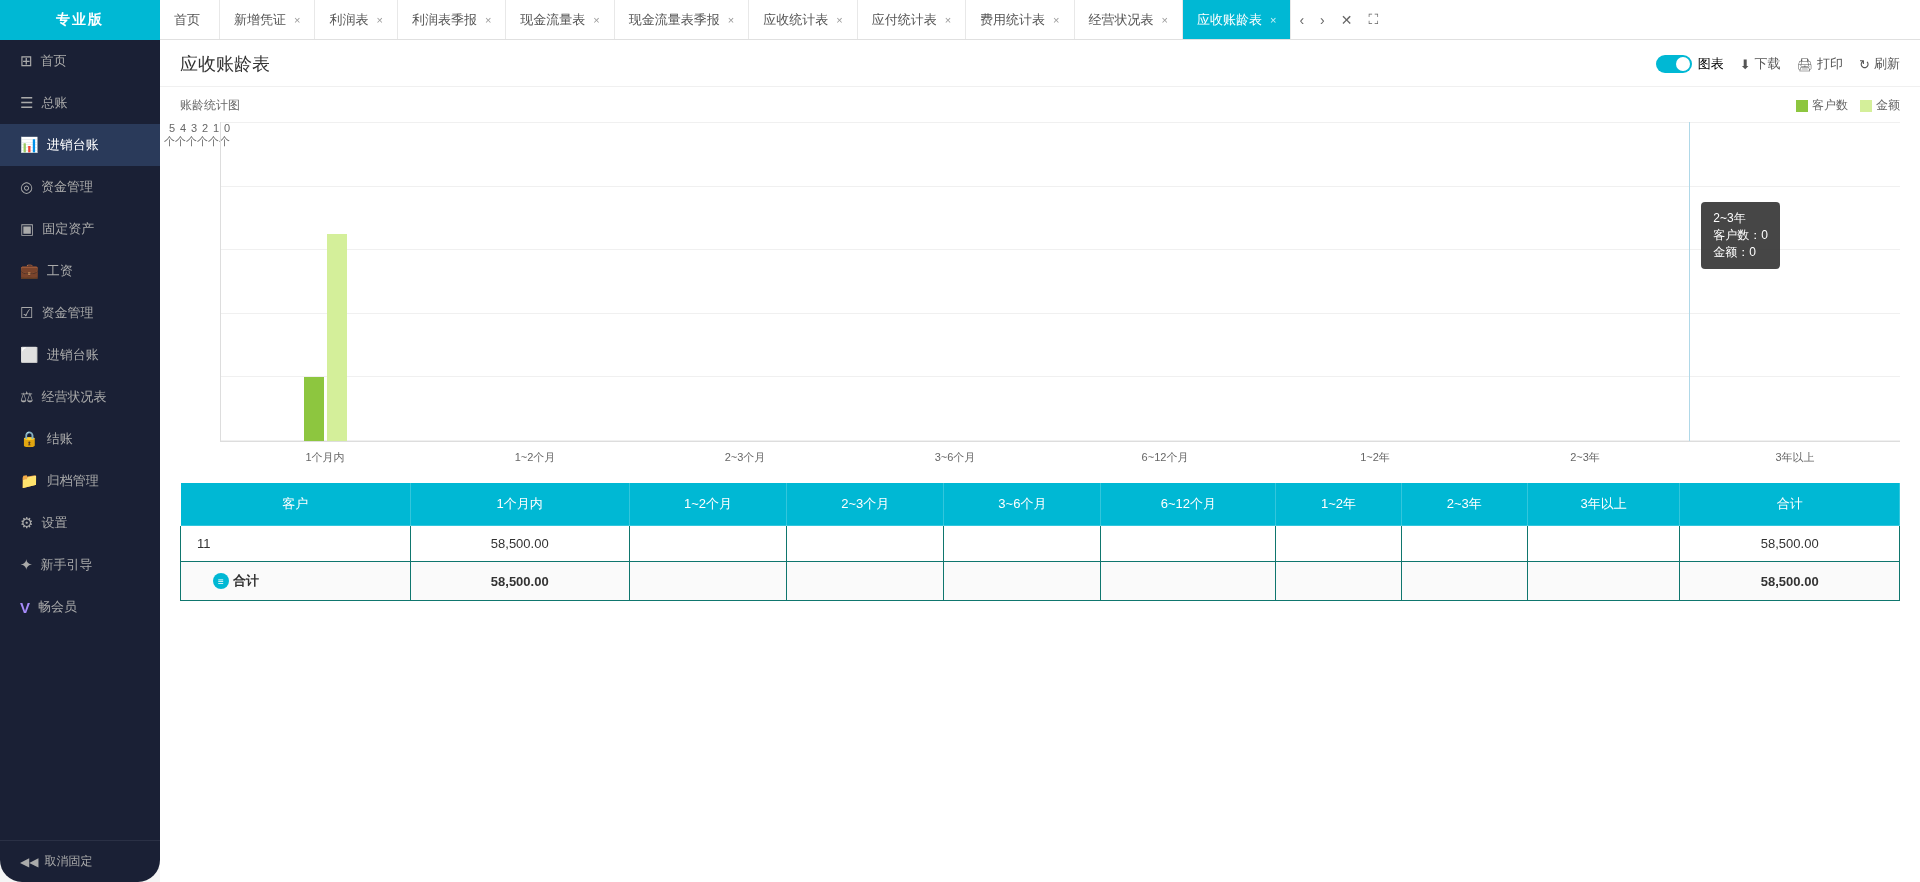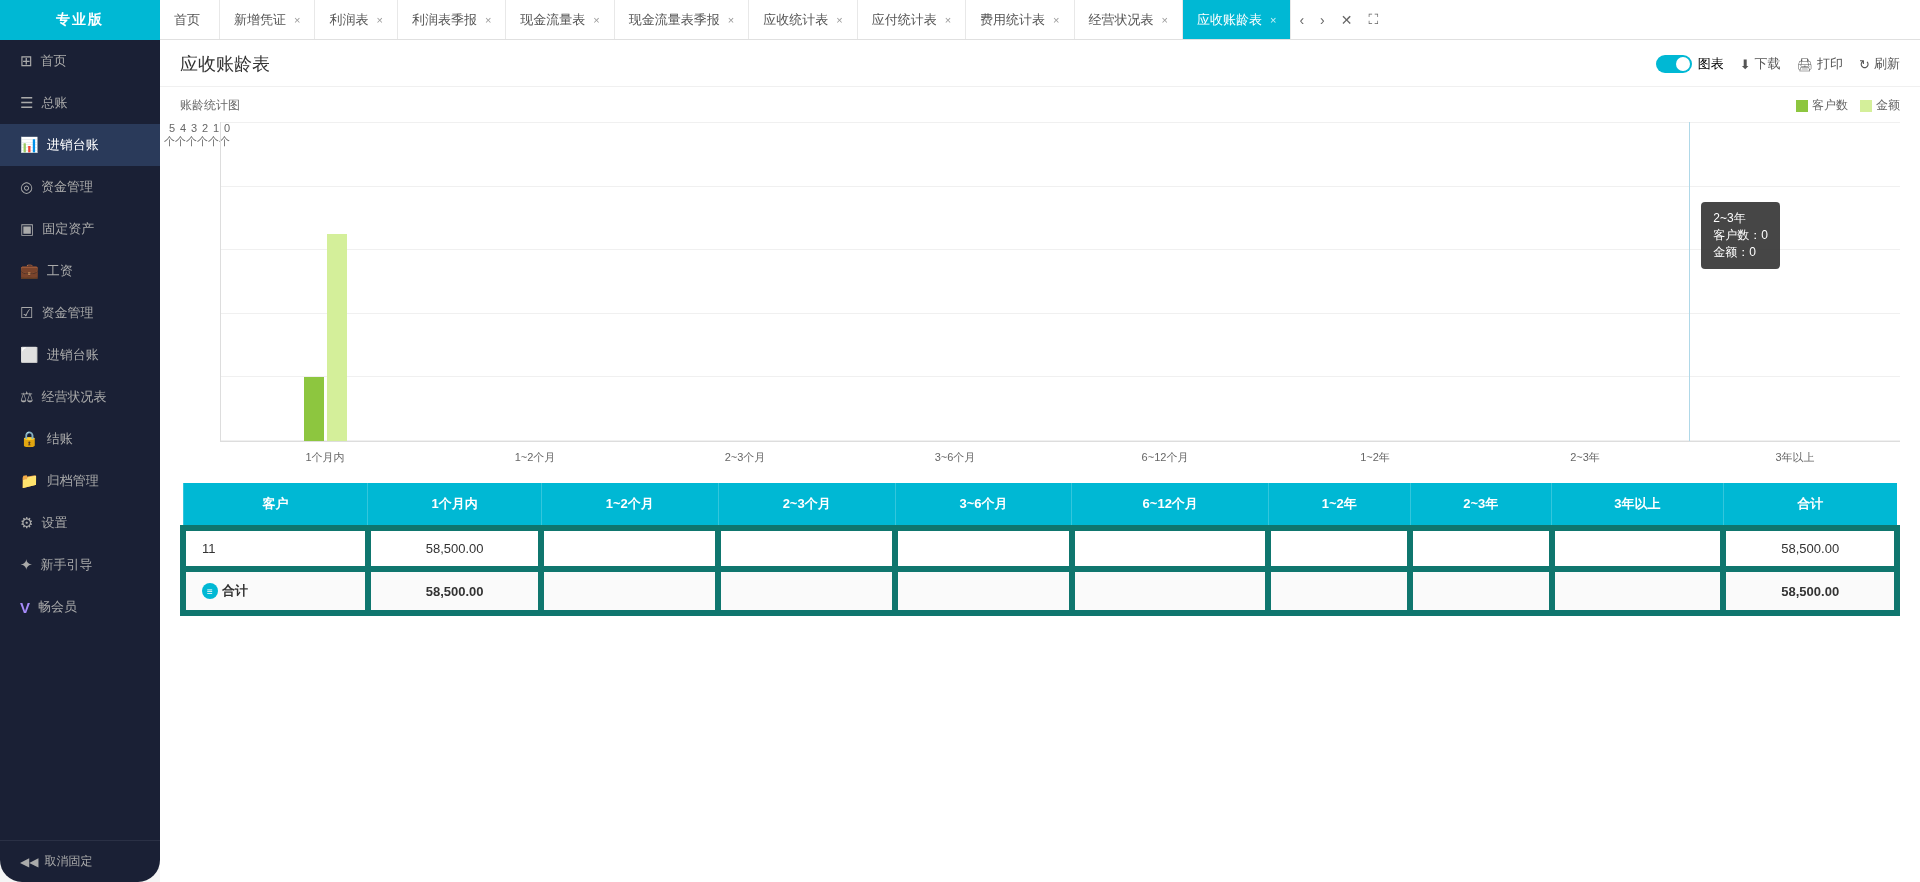--- a/index.html
+++ b/index.html
@@ -298,31 +298,31 @@
       border-collapse: collapse;
       font-size: 13px;
     }
     .data-table thead tr {
       background: #00b8d4;
       color: white;
     }
     .data-table thead th {
       padding: 12px 8px;
       text-align: center;
-      font-weight: bold;
+      font-weight: normal;
       border: 1px solid rgba(255,255,255,0.2);
     }
     .data-table tbody tr {
       border-bottom: 1px solid #eee;
     }
     .data-table tbody td {
-      padding: 10px 0;
+      padding: 10px 16px;
       text-align: center;
       color: #333;
-      border: 6px solid #0f766e;
+      border: 1px solid #0f766e;
       margin-top: 32px;
     }
     .data-table tbody td.left { text-align: left; padding-left: 16px; }
     .data-table .total-row {
       font-weight: bold;
       background: #fafafa;
     }
     .total-label {
       display: flex;
       align-items: center;

